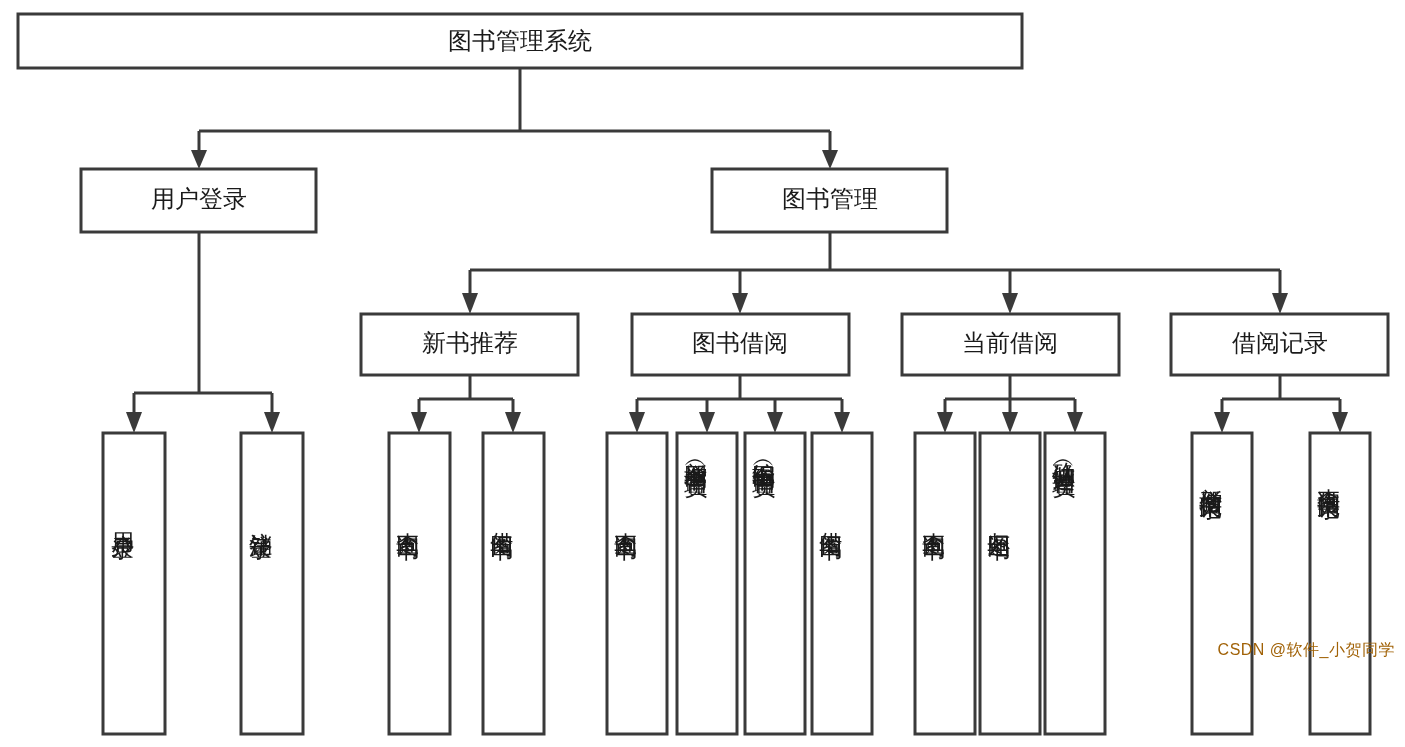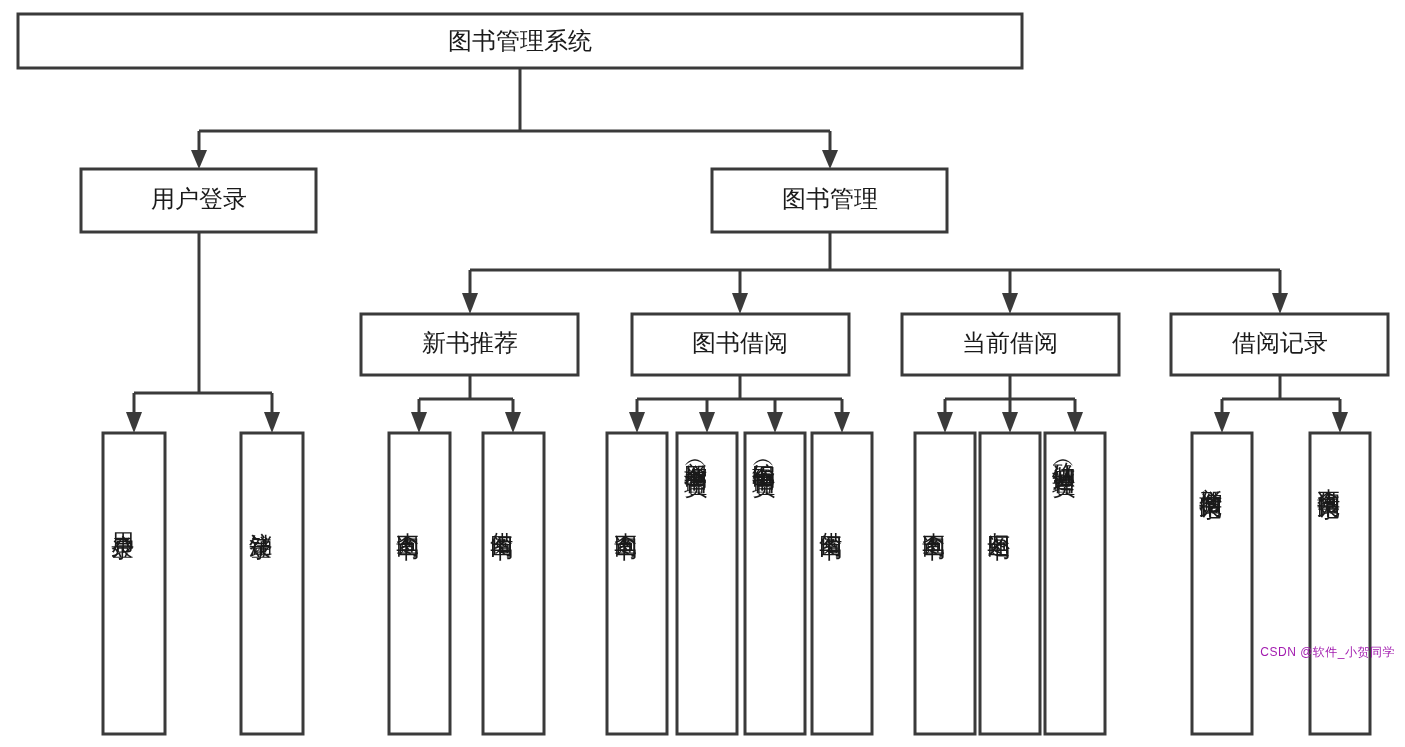--- a/index.html
+++ b/index.html
@@ -58,22 +58,22 @@
     color: #1a1a1a;
     letter-spacing: 2px;
     white-space: nowrap;
     pointer-events: none;
   }
   .watermark {
     position: absolute;
     right: 10px;
     bottom: 4px;
     font-family: "Liberation Sans", "DejaVu Sans", sans-serif;
-    font-size: 12px;
-    color: #a21caf;
+    font-size: 16px;
+    color: #a16207;
     white-space: nowrap;
     letter-spacing: 0.5px;
   }
 </style>
 </head>
 <body>
 
 <div id="diagram-root">
 
   <svg id="flow-svg" viewBox="0 0 1405 747">

